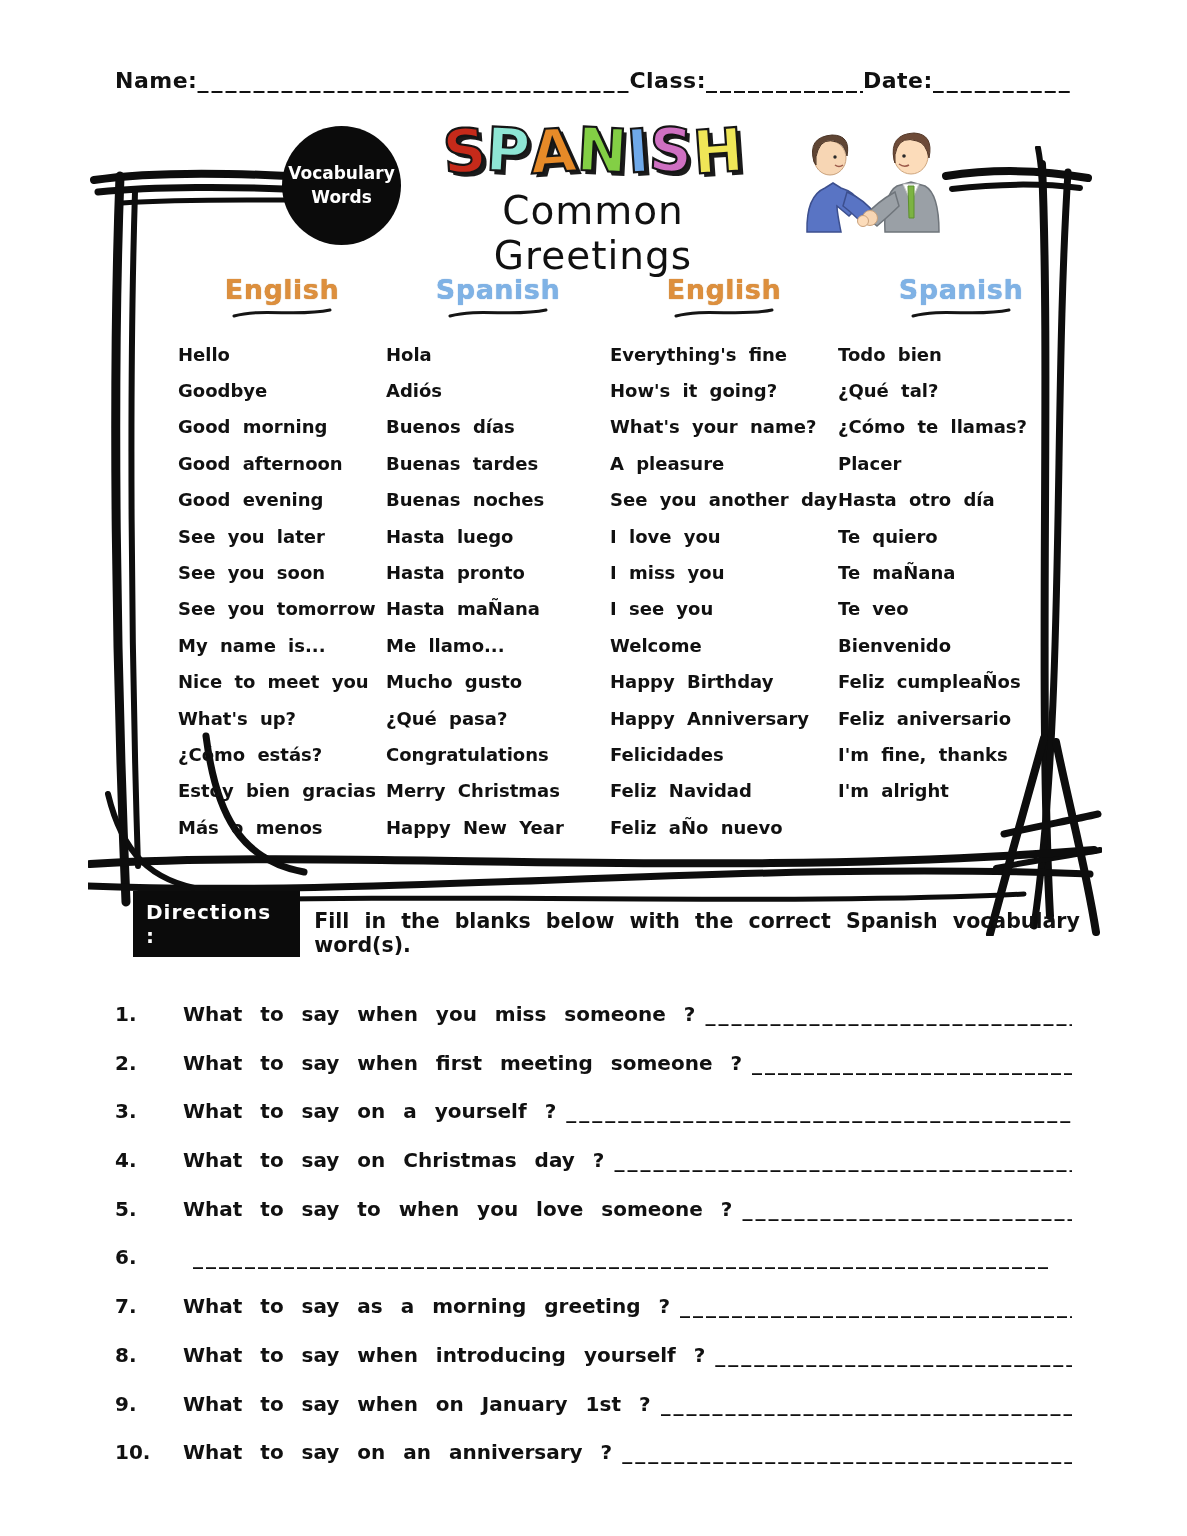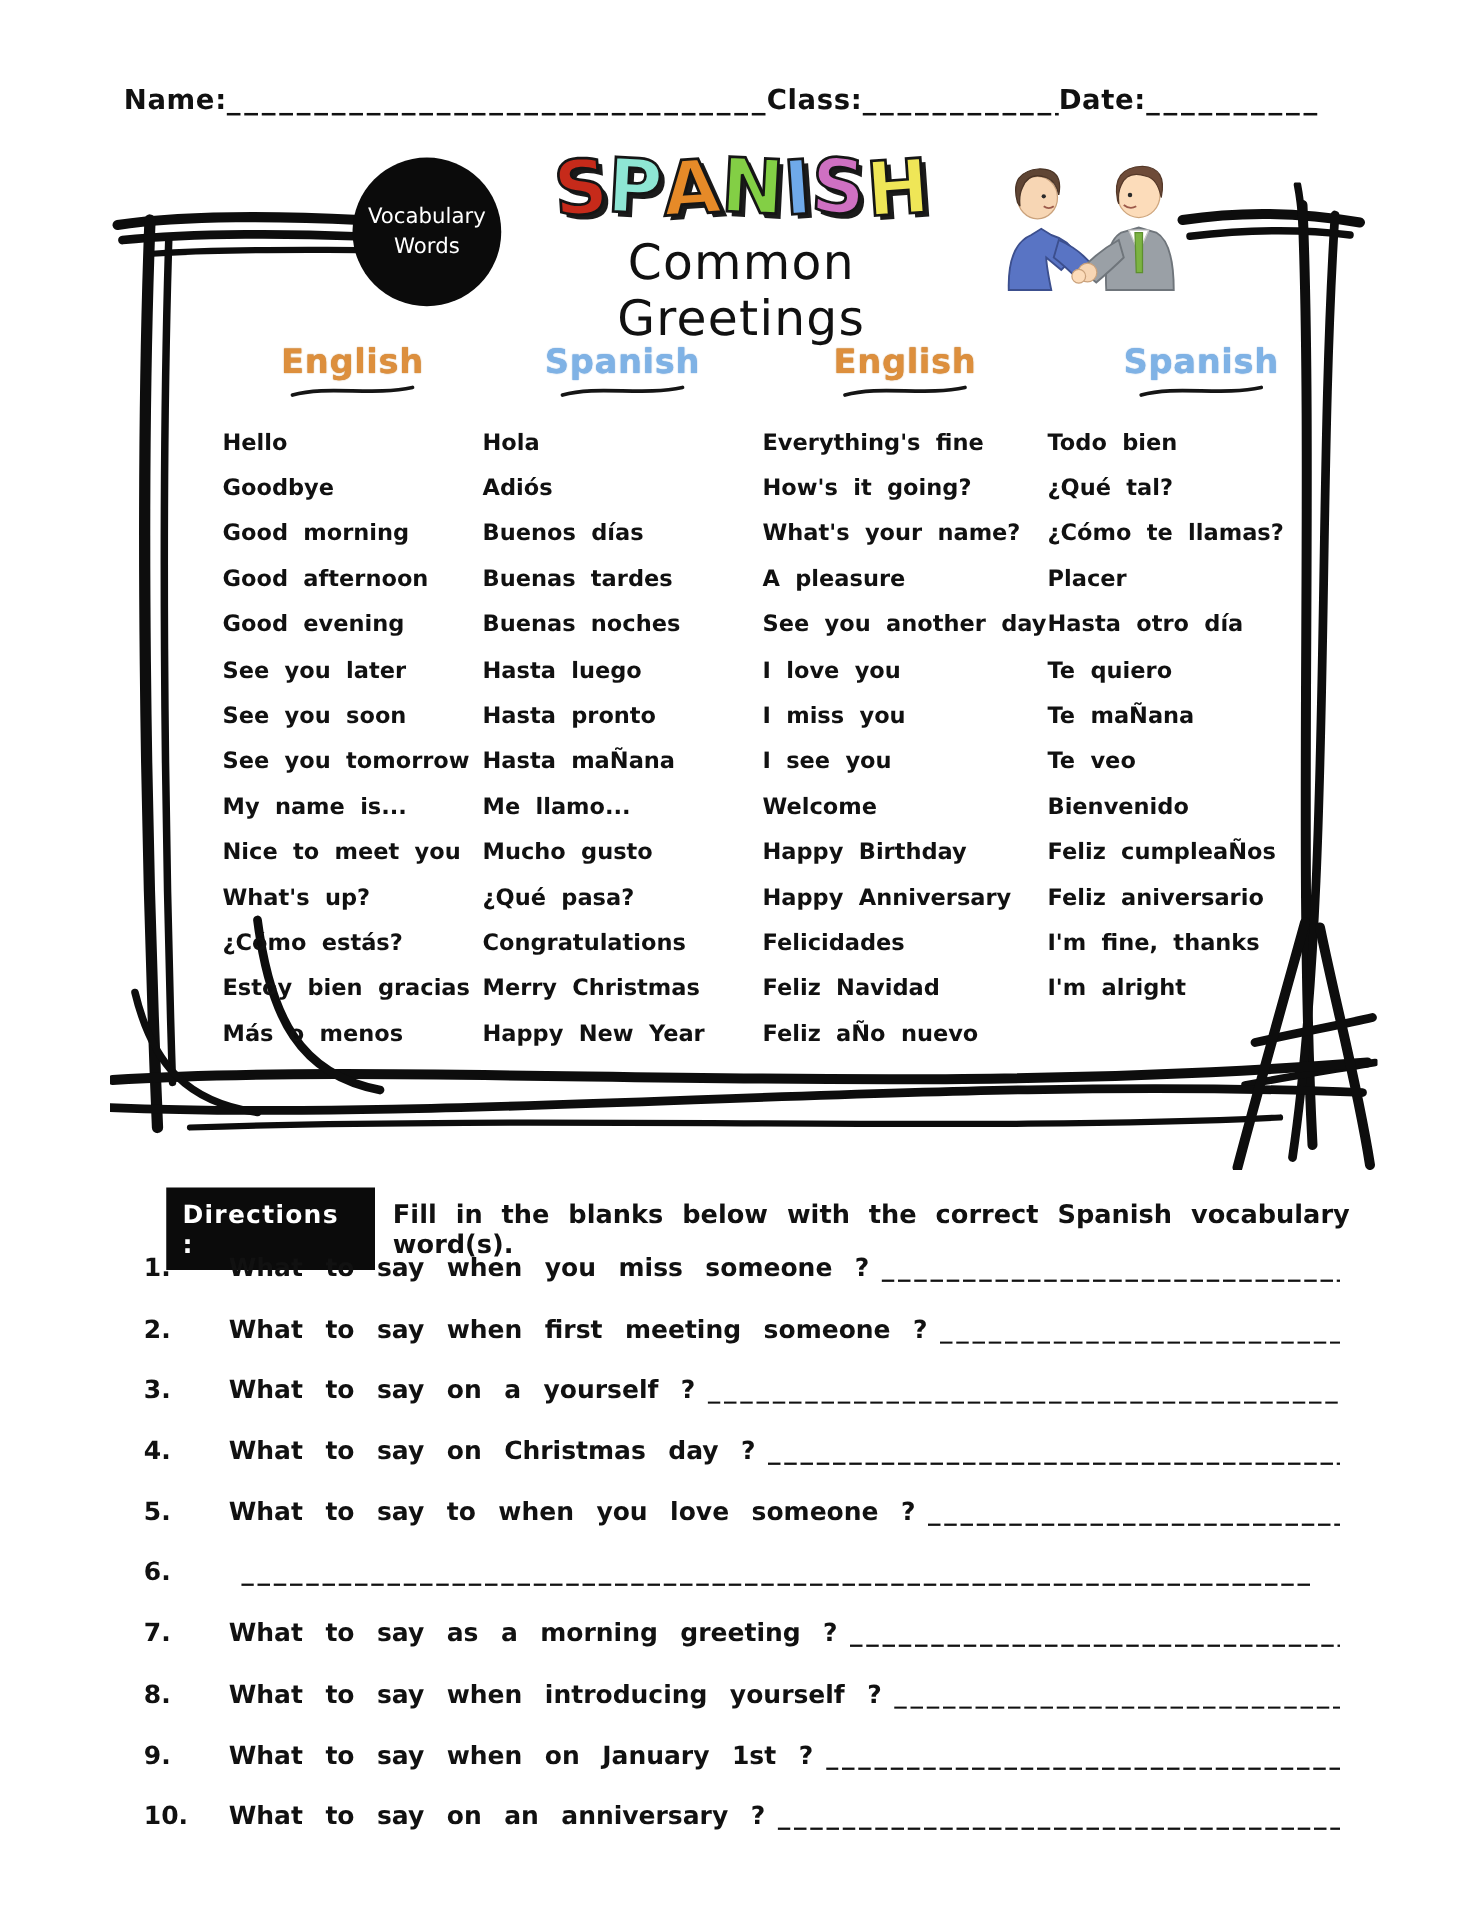--- a/index.html
+++ b/index.html
@@ -1,34 +1,34 @@
 <!DOCTYPE html>
 <html><head>
 <meta charset="utf-8">
 <style>
   html,body{margin:0;padding:0;background:#ffffff;}
   body{width:1187px;height:1536px;font-family:"DejaVu Sans",sans-serif;color:#111;}
   .page{position:relative;width:1187px;height:1536px;overflow:hidden;background:#fff;}
 
   
-  .head-row{position:absolute;left:99px;top:68px;width:957px;display:flex;align-items:center;
+  .head-row{position:absolute;left:115px;top:68px;width:957px;display:flex;align-items:center;
             font-size:22px;font-weight:bold;letter-spacing:.5px;}
   .hblank{overflow:hidden;white-space:nowrap;letter-spacing:3px;font-weight:bold;}
   .w-name{flex:0 0 432px;}
   .w-class{flex:0 0 157px;}
   .w-date{flex:1 1 auto;}
 
   
   .frame{position:absolute;left:88px;top:146px;width:1014px;height:790px;}
   .frame path{fill:none;stroke:#0d0d0d;stroke-linecap:round;}
 
   
   .badge{position:absolute;left:282px;top:126px;width:119px;height:119px;border-radius:50%;
          background:#0b0b0b;color:#fff;display:flex;flex-direction:column;align-items:center;
-         justify-content:center;font-size:17px;font-weight:normal;line-height:1.4;text-align:center;}
+         justify-content:center;font-size:17px;font-weight:bold;line-height:1.4;text-align:center;}
 
   
   .title-wrap{position:absolute;left:413px;top:120px;width:360px;text-align:center;}
   .letters{white-space:nowrap;}
   .letter{display:inline-block;font-size:60px;font-weight:bold;line-height:1;
           -webkit-text-stroke:2.2px #151515;text-shadow:4px 4px 0 #1b1b1b;}
   .letter:nth-child(odd){transform:rotate(-4deg) translateY(1px);}
   .letter:nth-child(even){transform:rotate(3deg);}
   .subtitle{margin-top:8px;font-size:39px;font-weight:normal;letter-spacing:1px;word-spacing:7px;}
 
@@ -42,21 +42,21 @@
   .col-head.es{color:#7fb2e5;text-shadow:0 0 1px #5d94d0;}
   .col-head svg{display:block;margin:1px auto 0;}
 
   
   .vocab{position:absolute;left:178px;top:336px;width:906px;display:grid;
          grid-template-columns:208px 224px 228px 246px;grid-auto-rows:36.4px;
          font-size:18px;font-weight:bold;}
   .vocab .cell{white-space:nowrap;word-spacing:6px;display:flex;align-items:center;}
 
   
-  .directions{position:absolute;left:133px;top:950px;display:flex;align-items:center;}
+  .directions{position:absolute;left:133px;top:891px;display:flex;align-items:flex-end;}
   .dir-box{background:#0b0b0b;color:#fff;padding:9px 13px;font-size:20px;font-weight:bold;
            letter-spacing:1px;}
   .dir-text{margin-left:14px;font-size:20.5px;font-weight:bold;word-spacing:8px;}
 
   
   .questions{position:absolute;left:115px;top:1002px;width:957px;}
   .q-row{display:flex;align-items:baseline;height:48.7px;}
   .q-num{flex:0 0 68px;font-size:20px;font-weight:bold;}
   .q-text{font-size:20px;font-weight:bold;word-spacing:11px;white-space:nowrap;}
   .q-blank{flex:1 1 auto;overflow:hidden;white-space:nowrap;letter-spacing:3px;

